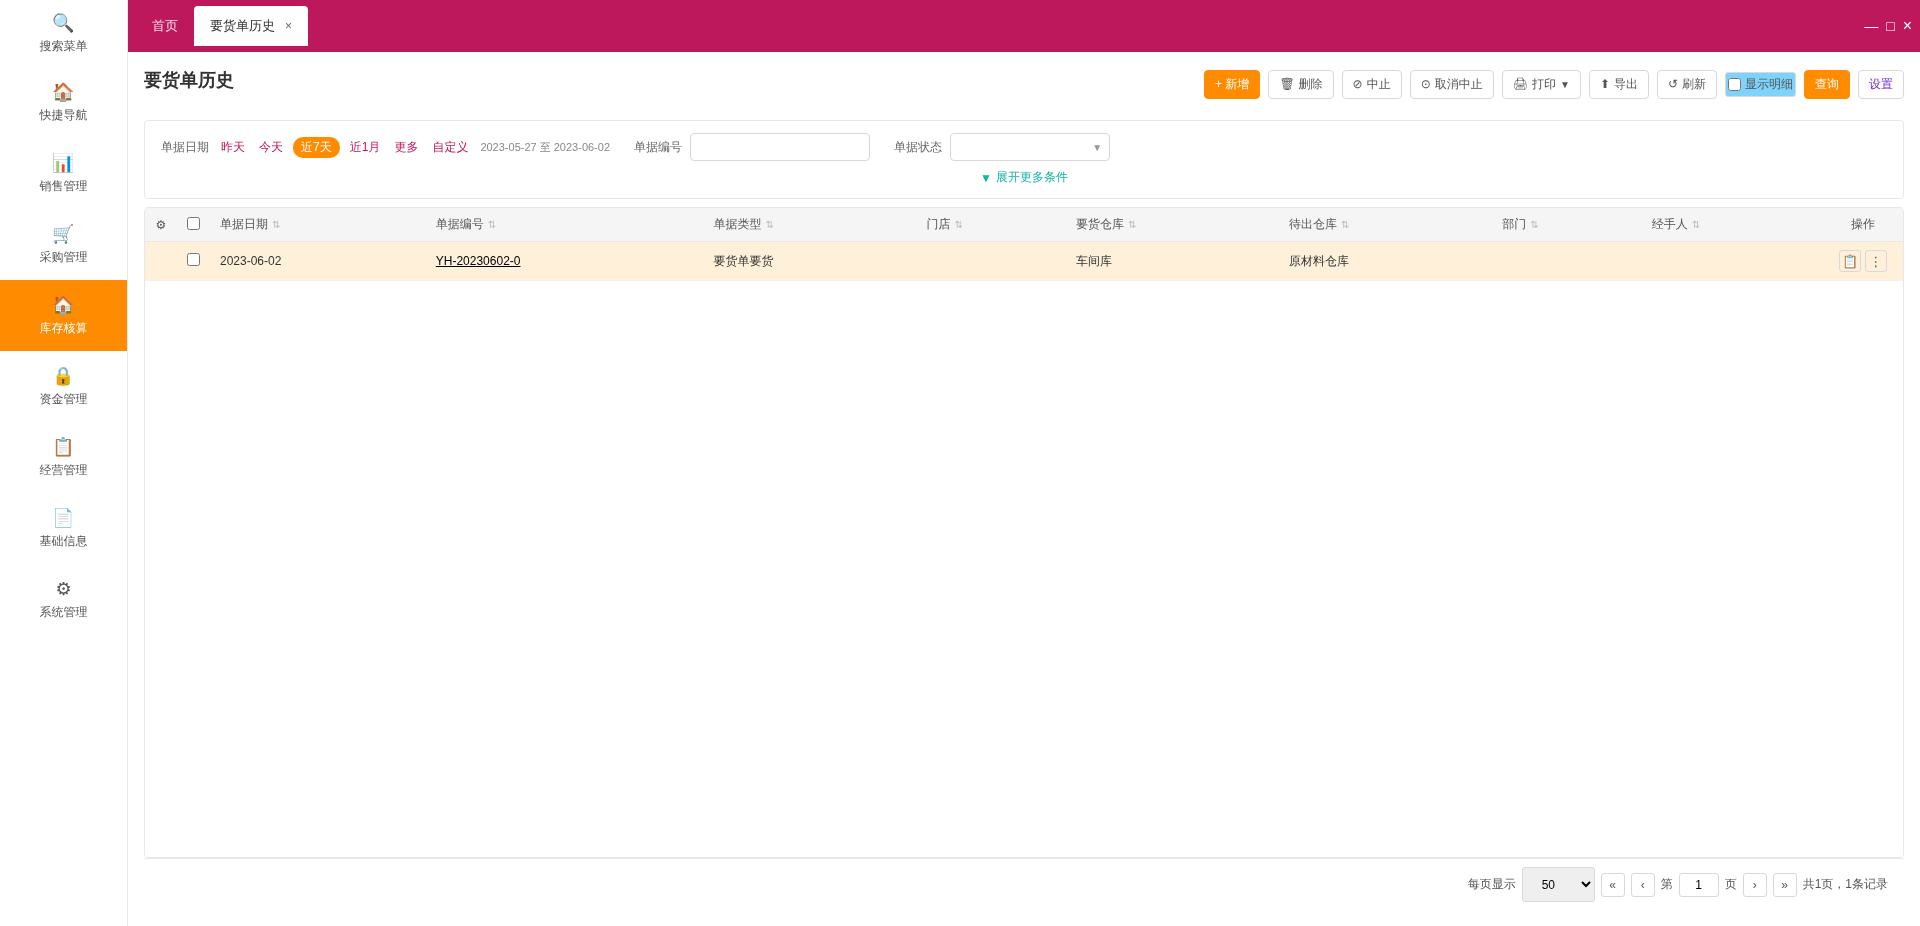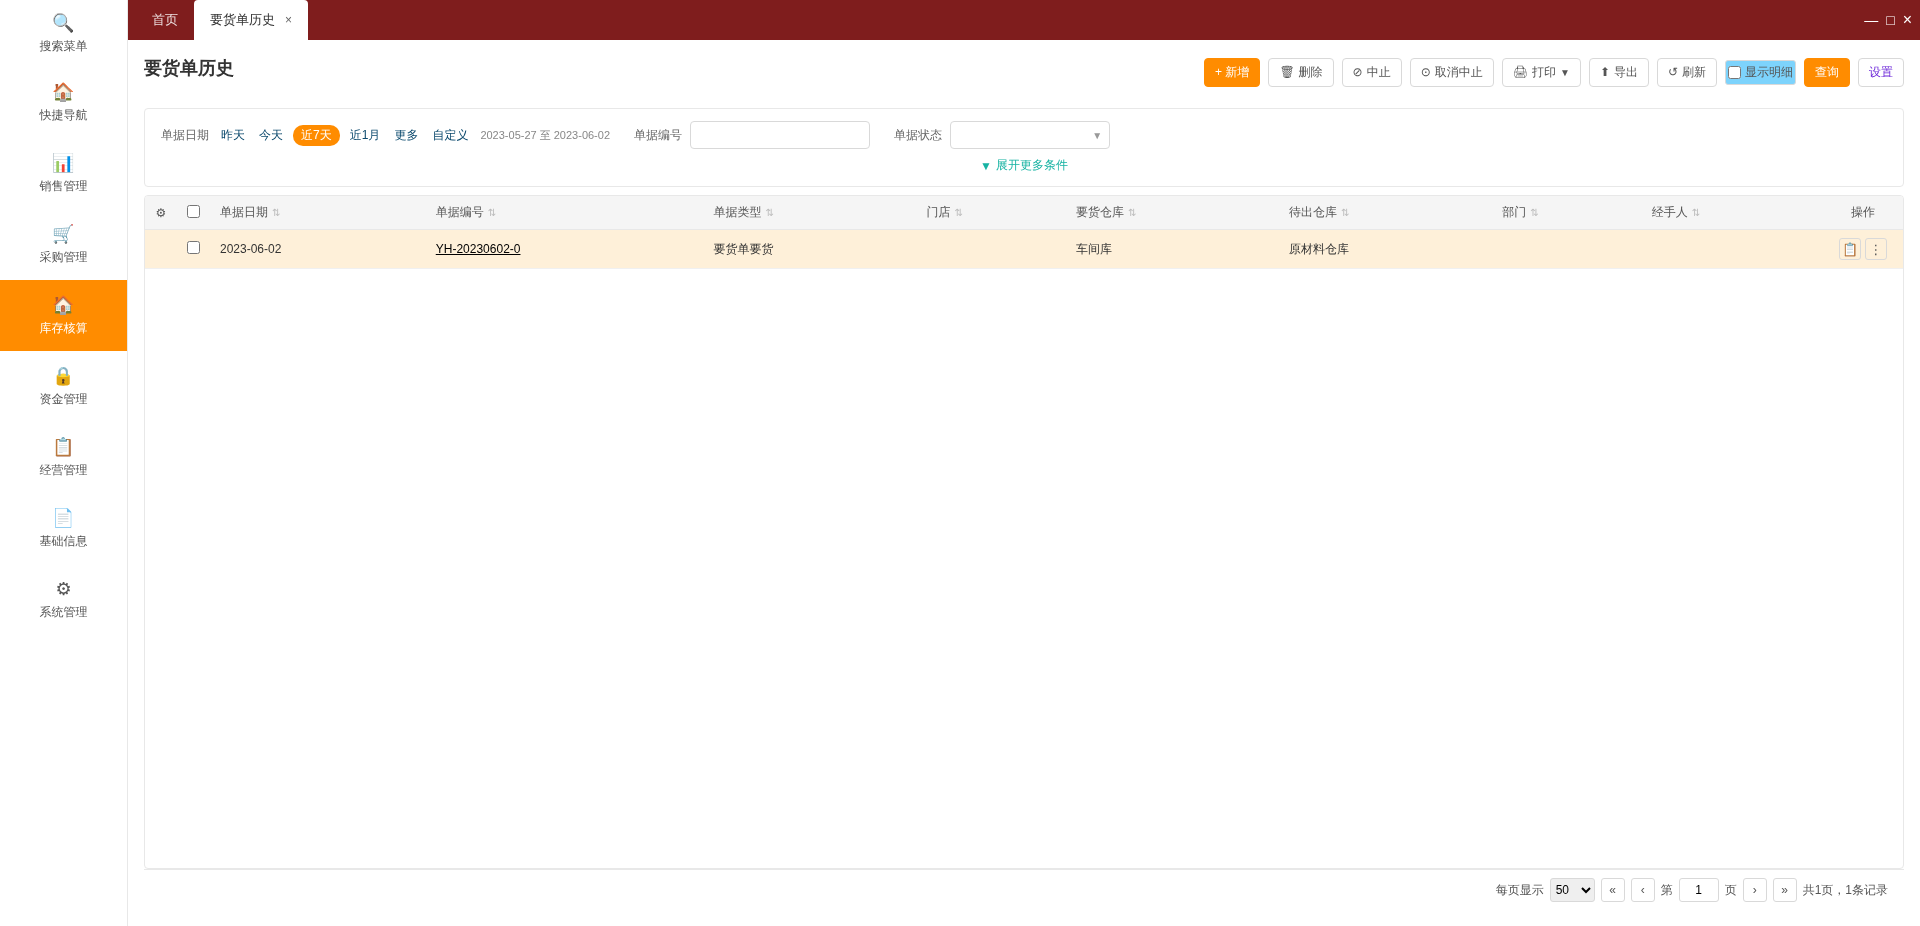--- a/index.html
+++ b/index.html
@@ -29,24 +29,24 @@
     .sidebar-item.active { color: #fff; background: #ff8c00; border-radius: 0; }
     .sidebar-item .icon { font-size: 18px; }
     .sidebar-search { padding: 12px 8px; display: flex; flex-direction: column; align-items: center; gap: 4px; color: #555; font-size: 12px; cursor: pointer; }
     .sidebar-search .icon { font-size: 18px; }
 
     
     .main { flex: 1; display: flex; flex-direction: column; overflow: hidden; }
 
     
     .tab-bar {
-      background: #7f1d1d;
+      background: #be185d;
       display: flex;
       align-items: center;
-      height: 40px;
+      height: 52px;
       padding: 0 8px;
       flex-shrink: 0;
     }
     .tab-item {
       padding: 0 16px;
       height: 40px;
       display: flex;
       align-items: center;
       color: rgba(255,255,255,0.85);
       cursor: pointer;
@@ -68,21 +68,21 @@
 
     
     .page-title { font-size: 18px; font-weight: bold; color: #333; margin-bottom: 16px; }
 
     
     .filter-bar { background: #fff; border: 1px solid #e8e8e8; border-radius: 4px; padding: 12px 16px; margin-bottom: 8px; }
     .filter-row { display: flex; align-items: center; gap: 24px; flex-wrap: wrap; }
     .filter-group { display: flex; align-items: center; gap: 8px; }
     .filter-label { color: #666; font-size: 12px; white-space: nowrap; }
     .date-shortcuts { display: flex; gap: 6px; align-items: center; }
-    .date-shortcut { font-size: 12px; color: #0c4a6e; cursor: pointer; padding: 2px 4px; }
+    .date-shortcut { font-size: 12px; color: #be185d; cursor: pointer; padding: 2px 4px; }
     .date-shortcut.active { background: #ff8c00; color: #fff; border-radius: 10px; padding: 2px 8px; }
     .date-range { font-size: 11px; color: #888; }
     .filter-input { border: 1px solid #d9d9d9; border-radius: 4px; padding: 4px 8px; font-size: 12px; width: 180px; height: 28px; outline: none; }
     .filter-select-wrapper { position: relative; display: flex; align-items: center; }
     .filter-select { border: 1px solid #d9d9d9; border-radius: 4px; padding: 4px 28px 4px 8px; font-size: 12px; width: 160px; height: 28px; appearance: none; outline: none; background: #fff; cursor: pointer; }
     .select-arrow { position: absolute; right: 8px; color: #999; font-size: 10px; pointer-events: none; }
     .expand-more { display: flex; align-items: center; justify-content: center; gap: 4px; color: #17b3a3; font-size: 12px; cursor: pointer; margin-top: 8px; }
 
     
     .toolbar { display: flex; align-items: center; gap: 8px; margin-bottom: 8px; justify-content: flex-end; }
@@ -107,21 +107,21 @@
     .settings-icon-cell { color: #888; cursor: pointer; }
     .op-btn { display: inline-flex; align-items: center; justify-content: center; width: 22px; height: 22px; border: 1px solid #d9d9d9; border-radius: 3px; cursor: pointer; color: #555; font-size: 13px; }
 
     
     .table-footer { background: #fafafa; border-top: 1px solid #e8e8e8; padding: 6px 16px; font-size: 12px; color: #555; display: flex; align-items: center; gap: 8px; }
 
     
     .pagination { display: flex; align-items: center; gap: 6px; padding: 8px 16px; background: #fff; border-top: 1px solid #e8e8e8; justify-content: flex-end; font-size: 12px; color: #555; }
     .pagination-btn { display: inline-flex; align-items: center; justify-content: center; width: 24px; height: 24px; border: 1px solid #d9d9d9; border-radius: 3px; cursor: pointer; background: #fff; color: #555; font-size: 12px; }
     .page-input { width: 40px; height: 24px; border: 1px solid #d9d9d9; border-radius: 3px; text-align: center; font-size: 12px; }
-    .page-size-select { height: 24px; border: 1px solid #d9d9d9; border-radius: 3px; font-size: 12px; padding: 0 1px; }
+    .page-size-select { height: 35px; border: 1px solid #d9d9d9; border-radius: 3px; font-size: 12px; padding: 0 15px; }
 
     .show-detail-btn { display: flex; align-items: center; gap: 4px; border: 1px solid #d9d9d9; border-radius: 3px; padding: 3px 2px; font-size: 12px; color: #555; cursor: pointer; background: #7dd3fc; }
   </style>
 </head>
 <body>
 
 <div class="sidebar">
   <div class="sidebar-search">
     <span class="icon">🔍</span>
     <span>搜索菜单</span>

